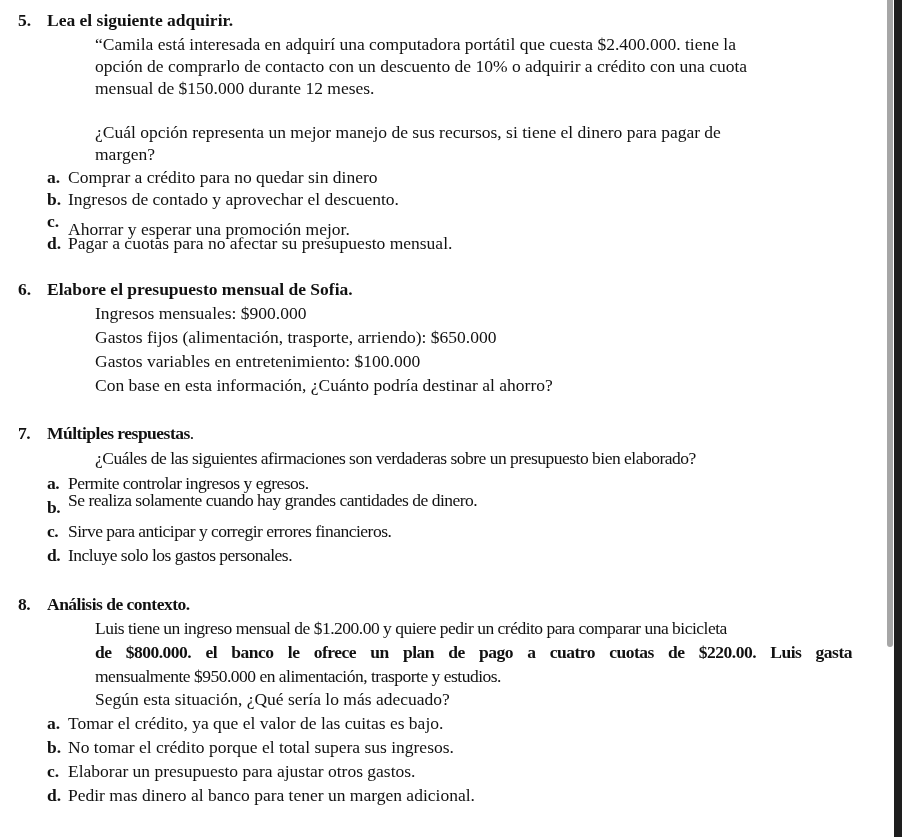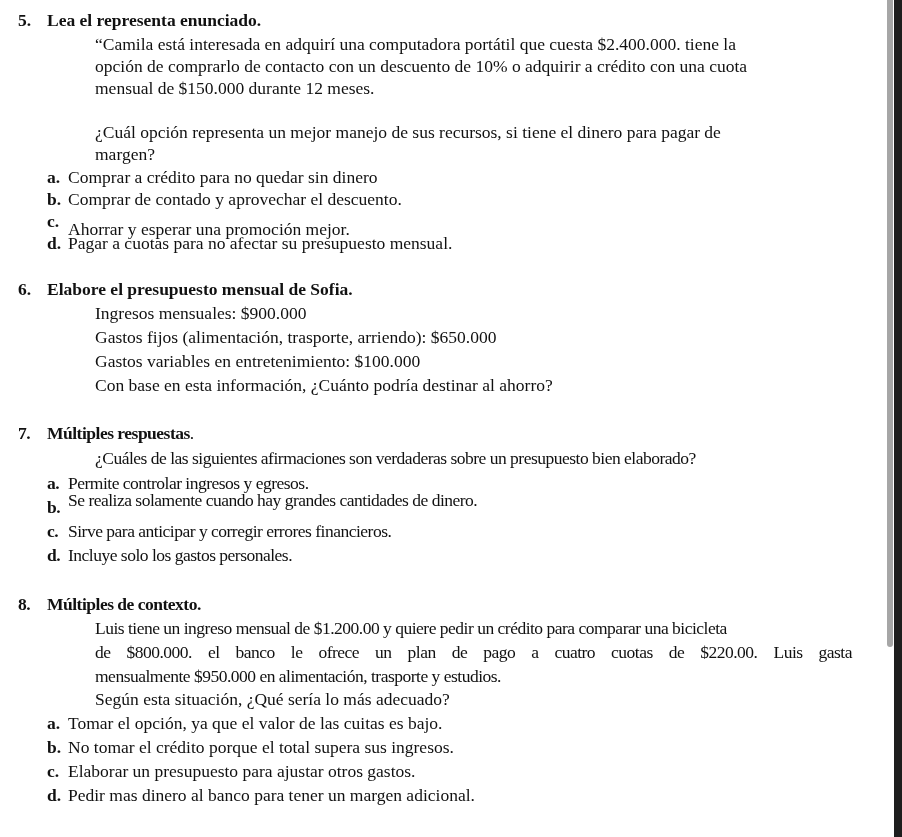--- a/index.html
+++ b/index.html
@@ -16,51 +16,51 @@
   .q { position: absolute; left: 0; width: 880px; }
   .line {
     position: absolute; white-space: nowrap;
     font-size: 17.5px; line-height: 22px;
   }
   .num { left: 18px; font-weight: bold; }
   .title { left: 47px; font-weight: bold; }
   .txt { left: 47px; margin-left: 48px; }
   .opt-l { left: 47px; font-weight: bold; }
   .opt-t { left: 68px; }
-  .justify { width: 757px; text-align: justify; text-align-last: justify; }
+  .justify { width: 757px; text-align: justify; text-align-last: justify; font-weight: bold; }
   .condensed { letter-spacing: -0.5px; }
   .scroll-track {
     position: absolute; left: 886px; top: 0; width: 8px; height: 837px; background: #ffffff;
   }
   .scroll-thumb {
     position: absolute; left: 887px; top: 0; width: 6px; height: 647px;
     background: #a6a6a6; border-radius: 0 0 3px 3px;
   }
   .dark-edge {
     position: absolute; left: 894px; top: 0; width: 8px; height: 837px; background: #1e1e1e;
   }
 </style>
 </head>
 <body>
 
 <div class="page">
 
   <div class="q">
     <div class="line num" style="top:9px">5.</div>
-    <div class="line title" style="top:9px">Lea el representa enunciado.</div>
+    <div class="line title" style="top:9px">Lea el siguiente adquirir.</div>
     <div class="line txt" style="top:33px">“Camila está interesada en adquirí una computadora portátil que cuesta $2.400.000. tiene la</div>
     <div class="line txt" style="top:55px">opción de comprarlo de contacto con un descuento de 10% o adquirir a crédito con una cuota</div>
     <div class="line txt" style="top:77px">mensual de $150.000 durante 12 meses.</div>
     <div class="line txt" style="top:121px">¿Cuál opción representa un mejor manejo de sus recursos, si tiene el dinero para pagar de</div>
     <div class="line txt" style="top:143px">margen?</div>
 
     <div class="line opt-l" style="top:166px">a.</div>
     <div class="line opt-t" style="top:166px">Comprar a crédito para no quedar sin dinero</div>
     <div class="line opt-l" style="top:188px">b.</div>
-    <div class="line opt-t" style="top:188px">Comprar de contado y aprovechar el descuento.</div>
+    <div class="line opt-t" style="top:188px">Ingresos de contado y aprovechar el descuento.</div>
     <div class="line opt-l" style="top:210px">c.</div>
     <div class="line opt-t" style="top:218px">Ahorrar y esperar una promoción mejor.</div>
     <div class="line opt-l" style="top:232px">d.</div>
     <div class="line opt-t" style="top:232px">Pagar a cuotas para no afectar su presupuesto mensual.</div>
   </div>
 
   <div class="q">
     <div class="line num" style="top:278px">6.</div>
     <div class="line title" style="top:278px">Elabore el presupuesto mensual de Sofia.</div>
     <div class="line txt" style="top:302px">Ingresos mensuales: $900.000</div>
@@ -81,28 +81,28 @@
     <div class="line opt-l" style="top:496px">b.</div>
     <div class="line opt-t" style="top:489px">Se realiza solamente cuando hay grandes cantidades de dinero.</div>
     <div class="line opt-l" style="top:520px">c.</div>
     <div class="line opt-t" style="top:520px">Sirve para anticipar y corregir errores financieros.</div>
     <div class="line opt-l" style="top:544px">d.</div>
     <div class="line opt-t" style="top:544px">Incluye solo los gastos personales.</div>
   </div>
 
   <div class="q">
     <div class="line num condensed" style="top:593px">8.</div>
-    <div class="line title condensed" style="top:593px">Múltiples de contexto.</div>
+    <div class="line title condensed" style="top:593px">Análisis de contexto.</div>
     <div class="line txt condensed" style="top:617px">Luis tiene un ingreso mensual de $1.200.00 y quiere pedir un crédito para comparar una bicicleta</div>
     <div class="line txt justify condensed" style="top:641px">de $800.000. el banco le ofrece un plan de pago a cuatro cuotas de $220.00. Luis gasta</div>
     <div class="line txt condensed" style="top:665px">mensualmente $950.000 en alimentación, trasporte y estudios.</div>
     <div class="line txt" style="top:688px">Según esta situación, ¿Qué sería lo más adecuado?</div>
 
     <div class="line opt-l" style="top:712px">a.</div>
-    <div class="line opt-t" style="top:712px">Tomar el opción, ya que el valor de las cuitas es bajo.</div>
+    <div class="line opt-t" style="top:712px">Tomar el crédito, ya que el valor de las cuitas es bajo.</div>
     <div class="line opt-l" style="top:736px">b.</div>
     <div class="line opt-t" style="top:736px">No tomar el crédito porque el total supera sus ingresos.</div>
     <div class="line opt-l" style="top:760px">c.</div>
     <div class="line opt-t" style="top:760px">Elaborar un presupuesto para ajustar otros gastos.</div>
     <div class="line opt-l" style="top:784px">d.</div>
     <div class="line opt-t" style="top:784px">Pedir mas dinero al banco para tener un margen adicional.</div>
   </div>
 </div>
 
 <div class="scroll-track"></div>

